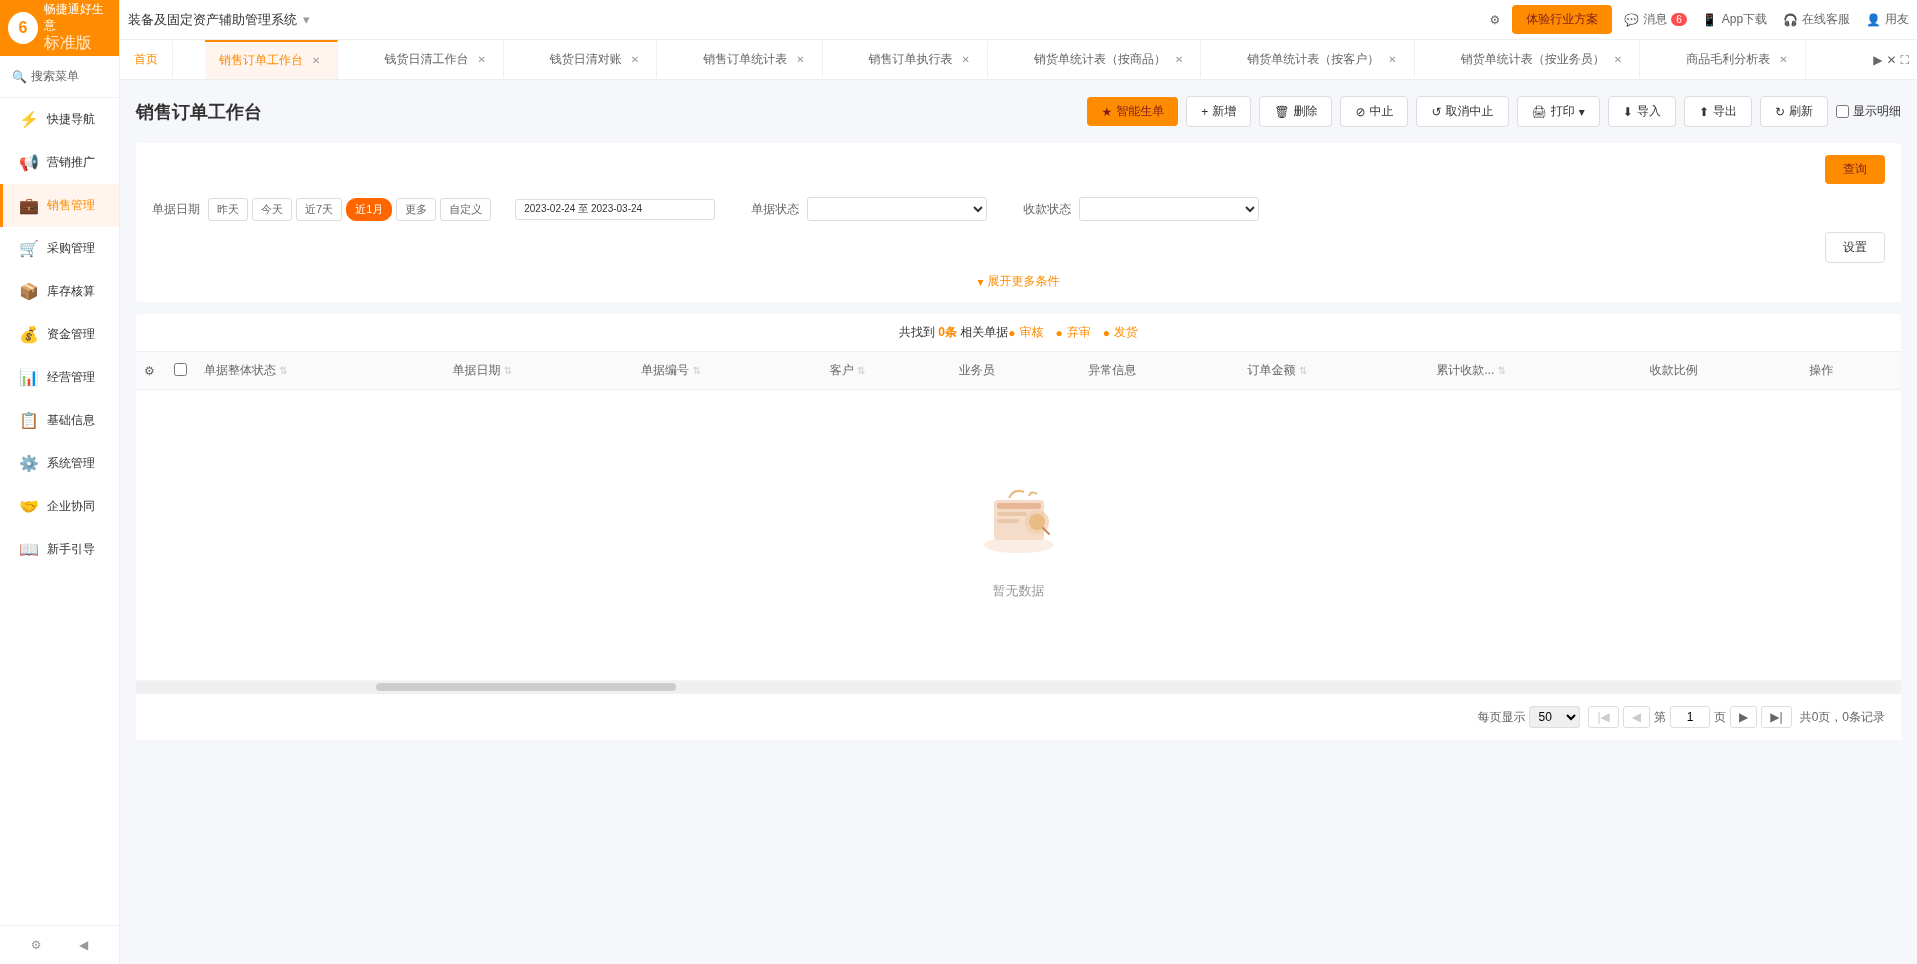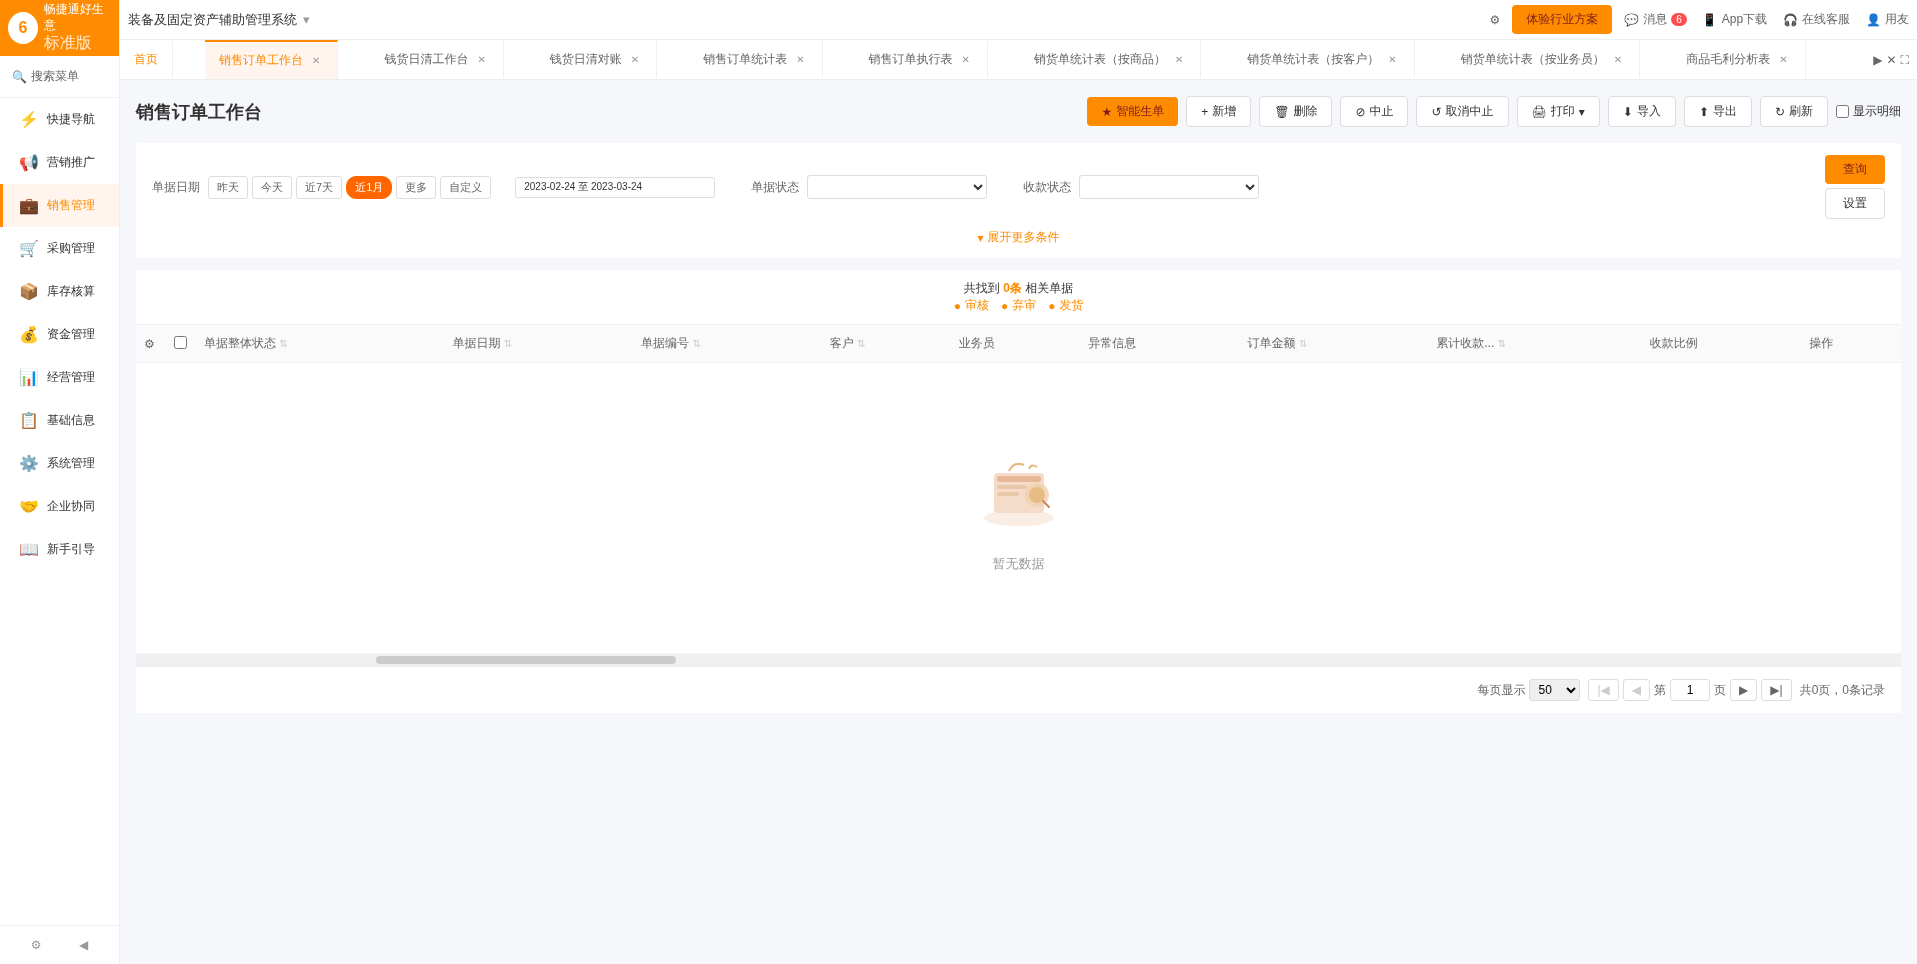--- a/index.html
+++ b/index.html
@@ -59,21 +59,21 @@
     .search-label { color: #666; white-space: nowrap; font-size: 12px; }
     .date-range-btns { display: flex; gap: 4px; align-items: center; }
     .date-btn { padding: 3px 8px; border: 1px solid #ddd; border-radius: 3px; cursor: pointer; font-size: 11px; background: white; color: #666; }
     .date-btn.active { background: #ff6600; color: white; border-color: #ff6600; border-radius: 10px; }
     .date-input { border: 1px solid #ddd; border-radius: 3px; padding: 4px 8px; font-size: 10px; width: 200px; color: #333; }
     .select-input { border: 1px solid #ddd; border-radius: 3px; padding: 4px 8px; font-size: 11px; width: 180px; color: #333; background: white; }
     .expand-btn { color: #ff8c00; cursor: pointer; font-size: 12px; display: flex; align-items: center; gap: 4px; }
 
     
     .table-area { background: white; border-radius: 4px; }
-    .table-header { display: flex; align-items: center; justify-content: center; padding: 10px 16px; border-bottom: 1px solid #f0f0f0; flex-direction: column; }
+    .table-header { display: flex; align-items: center; justify-content: center; padding: 10px 16px; border-bottom: 1px solid #f0f0f0; }
     .table-count { font-size: 12px; color: #333; }
     .table-count span { color: #ff8c00; font-weight: bold; }
     .table-toolbar { display: flex; gap: 12px; }
     .table-toolbar-btn { background: none; border: none; cursor: pointer; color: #666; font-size: 12px; display: flex; align-items: center; gap: 4px; }
     .table-toolbar-btn.orange { color: #ff8c00; }
 
     
     table { width: 100%; border-collapse: collapse; }
     thead tr { background: #fafafa; }
     th { padding: 10px 8px; text-align: left; font-weight: normal; color: #666; font-size: 12px; border-bottom: 1px solid #f0f0f0; white-space: nowrap; }
@@ -331,21 +331,21 @@
               <span class="search-label">收款状态</span>
               <div style="position:relative;display:flex;align-items:center;">
                 <select class="select-input">
                   <option value=""></option>
                 </select>
               </div>
             </div>
 
             <div style="margin-left:auto;display:flex;flex-direction:column;gap:4px;">
               <button class="btn-primary" style="width:60px;justify-content:center;">查询</button>
-              <button class="btn-default" style="width:60px;justify-content:center;">设置</button>
+              <button class="btn-default" style="width:60px;justify-content:center;margin-top:44px;">设置</button>
             </div>
           </div>
           <div style="margin-top:10px;display:flex;justify-content:center;">
             <span class="expand-btn">
               <span>▾</span>
               <span>展开更多条件</span>
             </span>
           </div>
         </div>
       </div>

